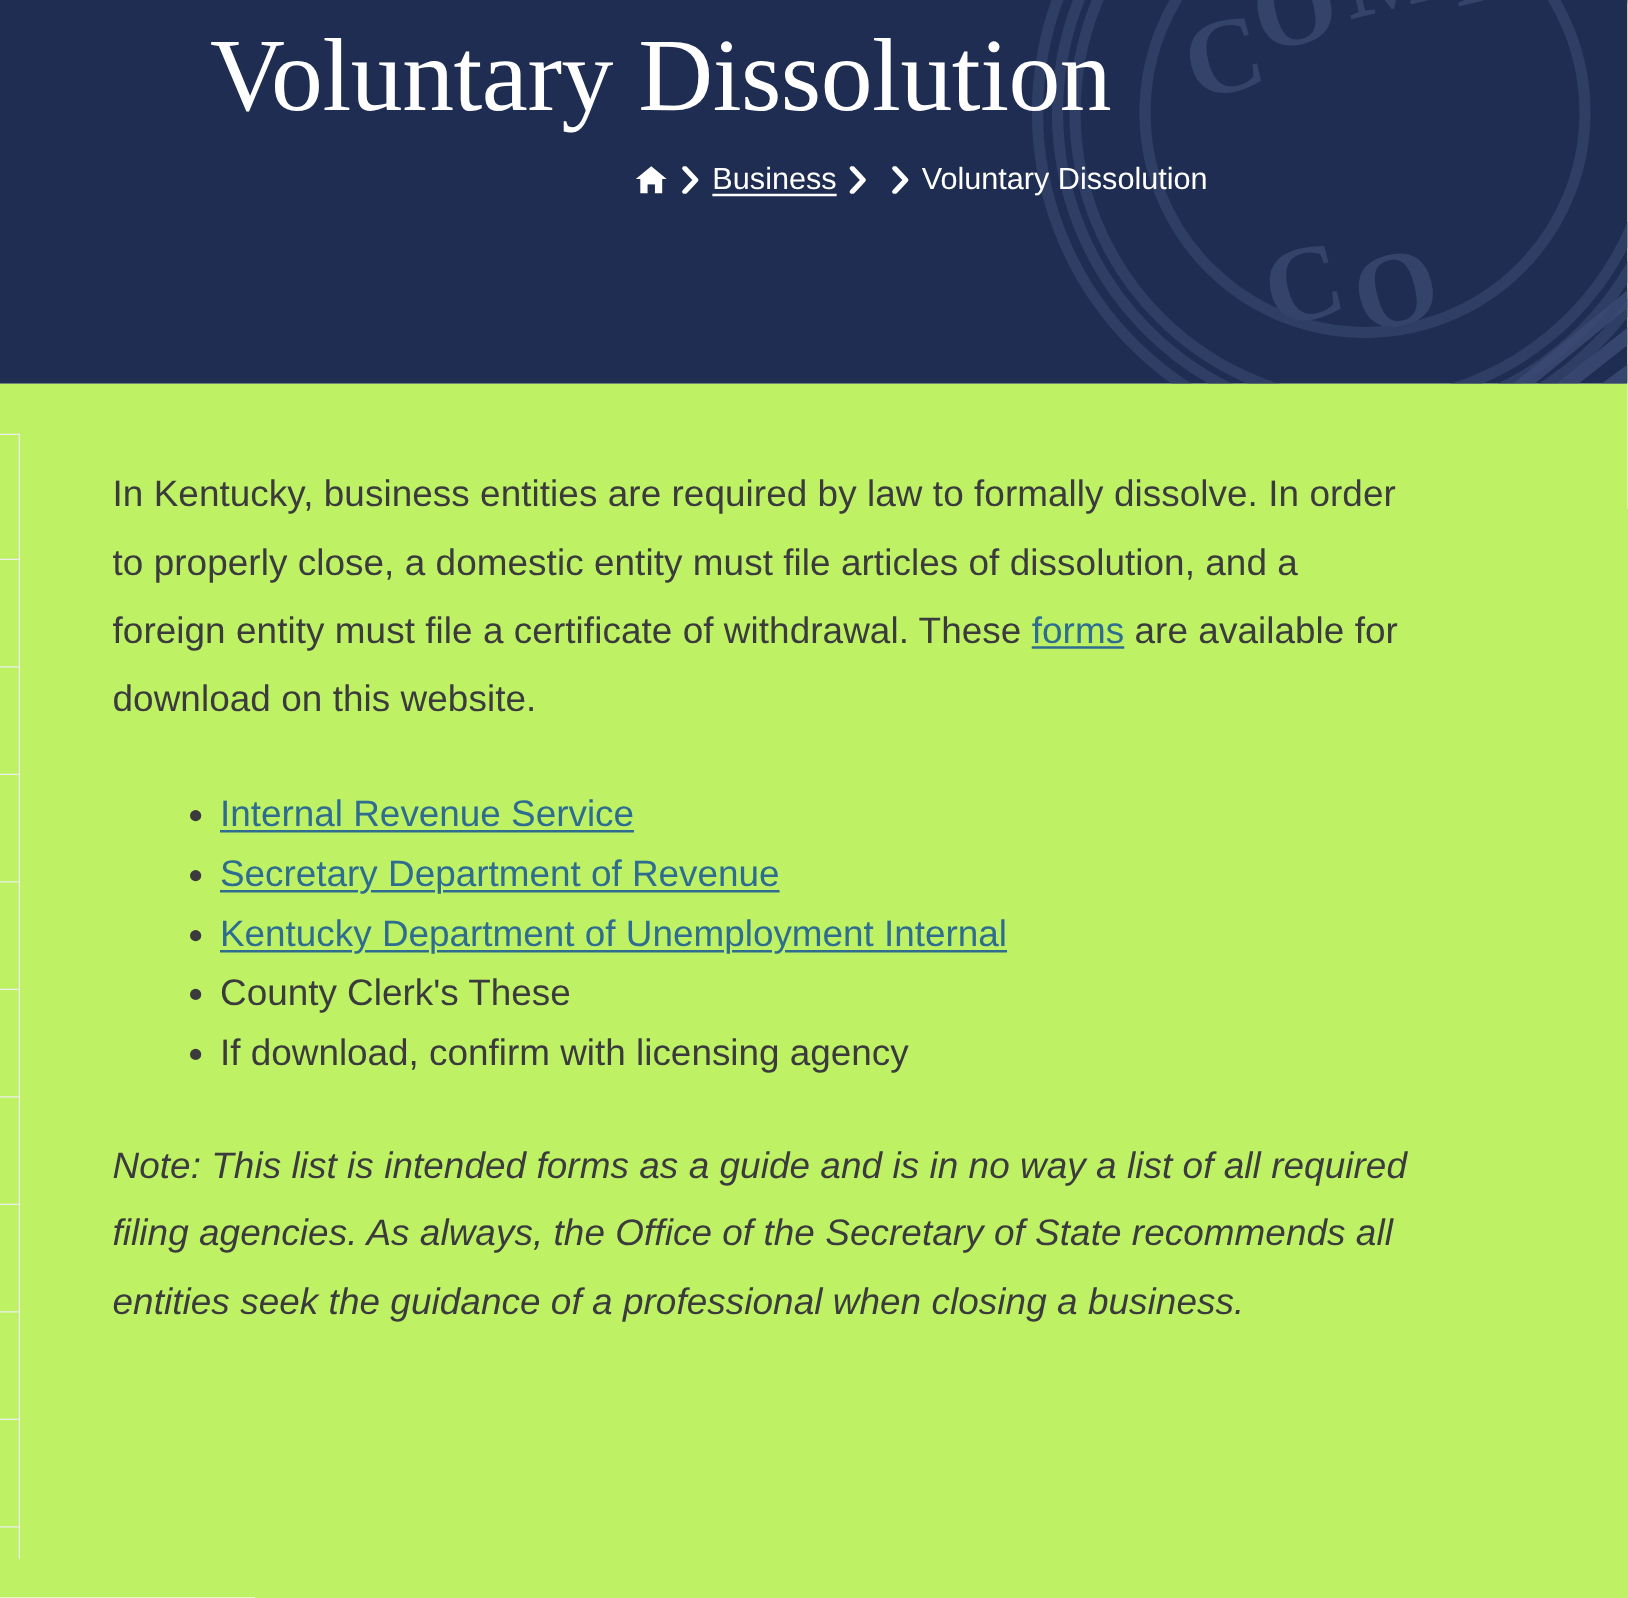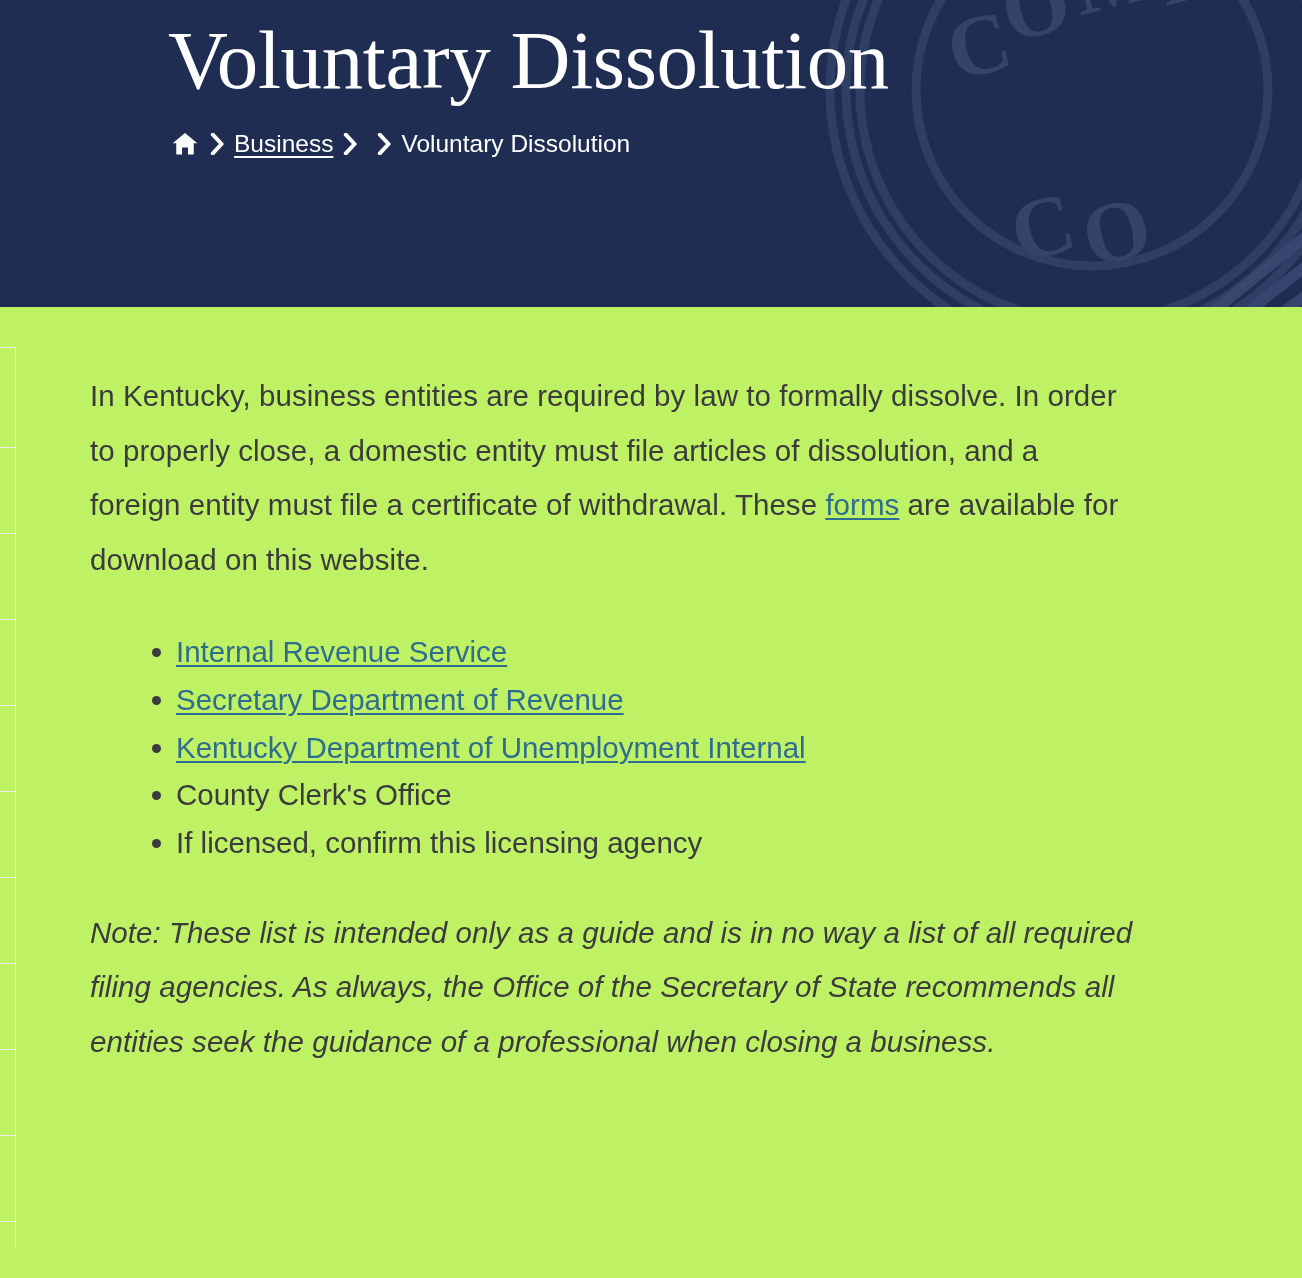--- a/index.html
+++ b/index.html
@@ -58,20 +58,21 @@
   .breadcrumb {
     padding-left: 170px;
     margin-top: 22px;
     display: flex;
     align-items: center;
     gap: 0;
     color: #ffffff;
     font-size: 24.5px;
     line-height: 1;
     white-space: nowrap;
+    justify-content: center;
   }
   .breadcrumb .home-icon {
     display: inline-flex;
     align-items: center;
     justify-content: center;
     width: 30px;
     height: 30px;
     flex: none;
   }
   .breadcrumb .chev {
@@ -269,23 +270,23 @@
       <li>
         <a href="#" class="list-link">Internal Revenue Service</a>
       </li>
       <li>
         <a href="#" class="list-link">Secretary Department of Revenue</a>
       </li>
       <li>
         <a href="#" class="list-link">Kentucky Department of Unemployment Internal</a>
       </li>
       <li>
-        <span>County Clerk's Office</span>
-      </li>
-      <li>
-        <span>If licensed, confirm this licensing agency</span>
+        <span>County Clerk's These</span>
+      </li>
+      <li>
+        <span>If download, confirm with licensing agency</span>
       </li>
     </ul>
 
-    <p class="note">Note: These list is intended only as a guide and is in no way a list of all required filing agencies. As always, the Office of the Secretary of State recommends all entities seek the guidance of a professional when closing a business.</p>
+    <p class="note">Note: This list is intended forms as a guide and is in no way a list of all required filing agencies. As always, the Office of the Secretary of State recommends all entities seek the guidance of a professional when closing a business.</p>
 
   </article>
 </div>
 
 </body></html>

